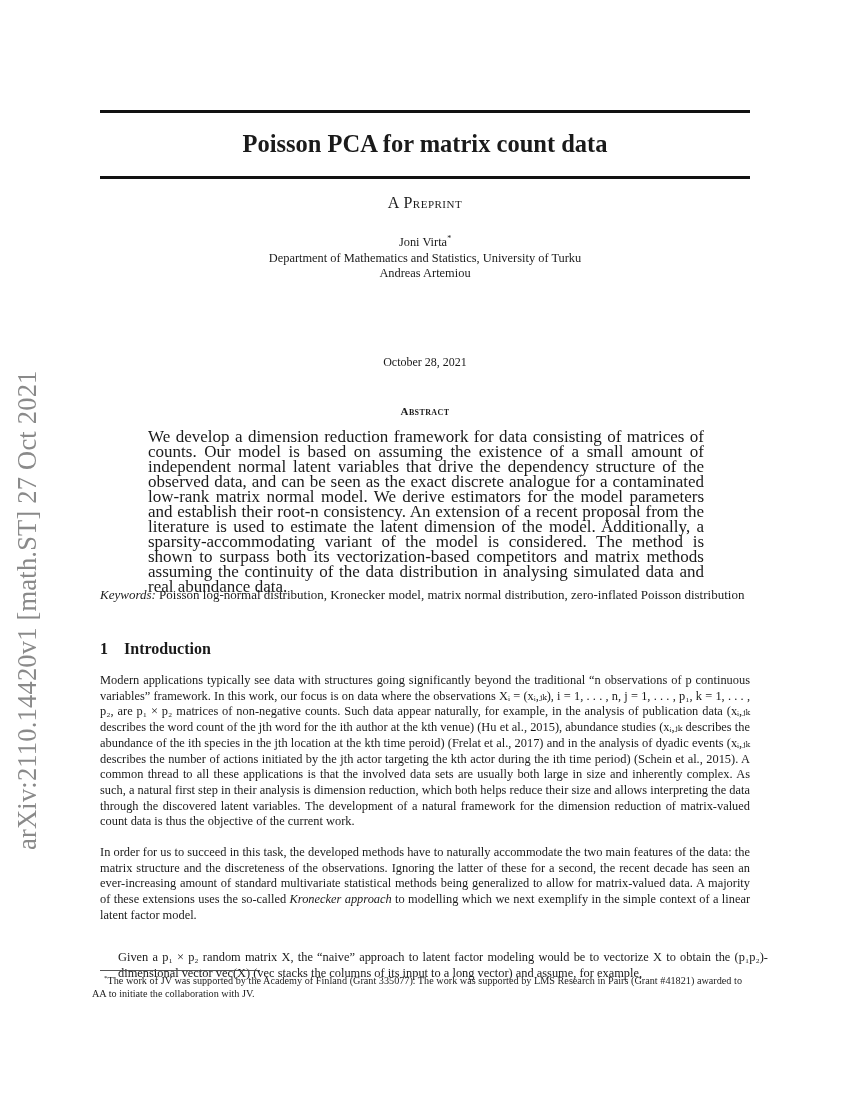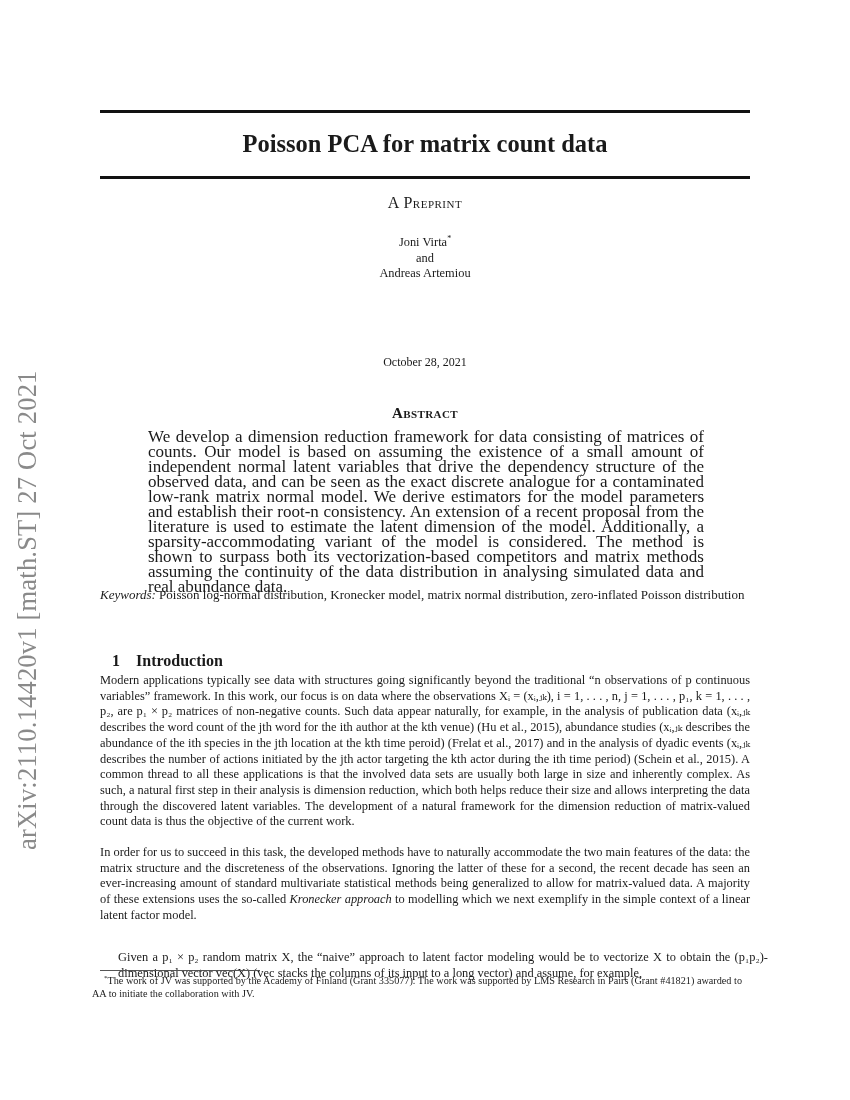--- a/index.html
+++ b/index.html
@@ -14,21 +14,21 @@
   .title { position: absolute; left: 100px; width: 650px; top: 127px; text-align: center;
          font-size: 24.5px; font-weight: bold; line-height: 34px; }
   .preprint { position: absolute; left: 100px; width: 650px; top: 194px; text-align: center;
          font-size: 16px; font-variant: small-caps; letter-spacing: 0.5px; }
   .authors { position: absolute; left: 100px; width: 650px; top: 235px; text-align: center;
          font-size: 12.4px; line-height: 15.6px; }
   .authors .name { font-weight: normal; }
   .authors sup { font-size: 8px; vertical-align: super; line-height: 0; }
   .date { position: absolute; left: 100px; width: 650px; top: 355px; text-align: center; font-size: 12px; }
   .abstract-heading { position: absolute; left: 100px; width: 650px; top: 405px; text-align: center;
-         font-size: 15px; font-weight: bold; font-variant: small-caps; letter-spacing: 0.4px; }
+         font-size: 11px; font-weight: bold; font-variant: small-caps; letter-spacing: 0.4px; }
   .abstract-body { position: absolute; left: 148px; width: 556px; top: 429px; font-size: 17px;
          line-height: 15px; text-align: justify; }
   .keywords { position: absolute; left: 100px; width: 650px; top: 587px; font-size: 13px;
          line-height: 15.6px; text-align: justify; }
   .keywords .kw-label { font-style: italic; }
   .section-heading { position: absolute; left: 100px; top: 640px; font-size: 16px; font-weight: bold; }
   .section-heading .num { display: inline-block; width: 24px; }
   .para { position: absolute; left: 100px; width: 650px; font-size: 12.4px; line-height: 15.7px;
          text-align: justify; }
   .para i { font-style: italic; }
@@ -48,35 +48,35 @@
 <div class="rule top"></div>
 <h1 class="title" style="margin:0">Poisson PCA for matrix count data</h1>
 <div class="rule bottom"></div>
 
 <div class="preprint">A Preprint</div>
 
 <div class="authors">
   <div>
     <span class="name">Joni Virta</span><sup>*</sup>
   </div>
-  <div>and</div>
+  <div>Department of Mathematics and Statistics, University of Turku</div>
   <div class="name">Andreas Artemiou</div>
 </div>
 
 <div class="date">October 28, 2021</div>
 
 <div class="abstract-heading">Abstract</div>
 <div class="abstract-body">We develop a dimension reduction framework for data consisting of matrices of counts. Our model is based on assuming the existence of a small amount of independent normal latent variables that drive the dependency structure of the observed data, and can be seen as the exact discrete analogue for a contaminated low-rank matrix normal model. We derive estimators for the model parameters and establish their root-n consistency. An extension of a recent proposal from the literature is used to estimate the latent dimension of the model. Additionally, a sparsity-accommodating variant of the model is considered. The method is shown to surpass both its vectorization-based competitors and matrix methods assuming the continuity of the data distribution in analysing simulated data and real abundance data.</div>
 
 <div class="keywords">
   <span class="kw-label">Keywords:</span>
   <span>Poisson log-normal distribution, Kronecker model, matrix normal distribution, zero-inflated Poisson distribution</span>
 </div>
 
-<h2 class="section-heading" style="margin:12px">
+<h2 class="section-heading" style="margin:0">
   <span class="num">1</span><span>Introduction</span>
 </h2>
 
 <p class="para p1" style="margin:0">Modern applications typically see data with structures going significantly beyond the traditional “n observations of p continuous variables” framework. In this work, our focus is on data where the observations Xᵢ = (xᵢ,ⱼₖ), i = 1, . . . , n, j = 1, . . . , p₁, k = 1, . . . , p₂, are p₁ × p₂ matrices of non-negative counts. Such data appear naturally, for example, in the analysis of publication data (xᵢ,ⱼₖ describes the word count of the jth word for the ith author at the kth venue) (Hu et al., 2015), abundance studies (xᵢ,ⱼₖ describes the abundance of the ith species in the jth location at the kth time peroid) (Frelat et al., 2017) and in the analysis of dyadic events (xᵢ,ⱼₖ describes the number of actions initiated by the jth actor targeting the kth actor during the ith time period) (Schein et al., 2015). A common thread to all these applications is that the involved data sets are usually both large in size and inherently complex. As such, a natural first step in their analysis is dimension reduction, which both helps reduce their size and allows interpreting the data through the discovered latent variables. The development of a natural framework for the dimension reduction of matrix-valued count data is thus the objective of the current work.</p>
 
 <p class="para p2" style="margin:0">
   <span>In order for us to succeed in this task, the developed methods have to naturally accommodate the two main features of the data: the matrix structure and the discreteness of the observations. Ignoring the latter of these for a second, the recent decade has seen an ever-increasing amount of standard multivariate statistical methods being generalized to allow for matrix-valued data. A majority of these extensions uses the so-called </span><i>Kronecker approach</i><span> to modelling which we next exemplify in the simple context of a linear latent factor model.</span>
 </p>
 
 <p class="para p3" style="margin:18px">Given a p₁ × p₂ random matrix X, the “naive” approach to latent factor modeling would be to vectorize X to obtain the (p₁p₂)-dimensional vector vec(X) (vec stacks the columns of its input to a long vector) and assume, for example,</p>

